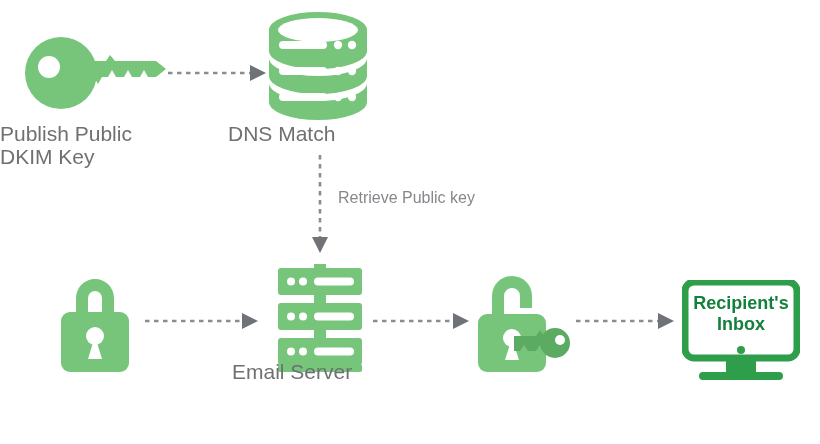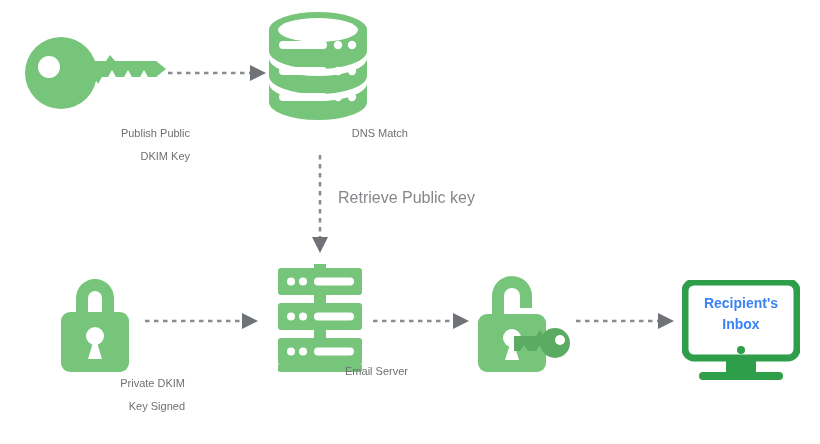--- a/index.html
+++ b/index.html
@@ -17,44 +17,44 @@
     position: relative;
     width: 820px;
     height: 444px;
     background: #ffffff;
   }
   .node {
     position: absolute;
   }
   .caption {
     position: absolute;
-    text-align: right;
+    text-align: left;
     color: #6e7072;
-    font-size: 11px;
+    font-size: 21px;
     line-height: 23px;
     font-family: "Liberation Sans", sans-serif;
     white-space: pre-line;
   }
   .edge-label {
     position: absolute;
     color: #85888b;
     font-size: 16px;
     font-family: "Liberation Sans", sans-serif;
     white-space: nowrap;
     text-align: right;
   }
   .arrow {
     position: absolute;
   }
   .screen-text {
     position: absolute;
     text-align: center;
-    color: #3b82f6;
+    color: #15803d;
     font-weight: bold;
-    font-size: 14px;
+    font-size: 18px;
     line-height: 21px;
     font-family: "Liberation Sans", sans-serif;
     white-space: pre-line;
   }
 </style>
 </head>
 <body>
 
 <div id="diagram">
 
@@ -119,22 +119,20 @@
 
   <div class="node" style="left:52px; top:262px; width:86px; height:112px;">
     <svg width="86" height="112" viewBox="0 0 86 112">
       <path d="M 24 56 L 24 36 A 19 19 0 0 1 62 36 L 62 56 L 50 56 L 50 36
                A 7 7 0 0 0 36 36 L 36 56 Z" fill="#76c57a"></path>
       <rect x="9" y="50" width="68" height="60" rx="9" fill="#76c57a"></rect>
       <circle cx="43" cy="74" r="9" fill="#ffffff"></circle>
       <path d="M 43 74 L 50 97 L 36 97 Z" fill="#ffffff"></path>
     </svg>
   </div>
-  <div class="caption" style="left:5px; top:372px; width:180px;">Private DKIM
-Key Signed</div>
 
   <div class="arrow" style="left:145px; top:310px; width:115px; height:22px;">
     <svg width="115" height="22" viewBox="0 0 115 22">
       <line x1="0" y1="11" x2="97" y2="11" stroke="#8a8d90" stroke-width="2.6" stroke-dasharray="4.5,4.5"></line>
       <path d="M 97 3 L 113 11 L 97 19 Z" fill="#6f7276"></path>
     </svg>
   </div>
 
   <div class="node" style="left:276px; top:264px; width:88px; height:110px;">
     <svg width="88" height="110" viewBox="0 0 88 110">

